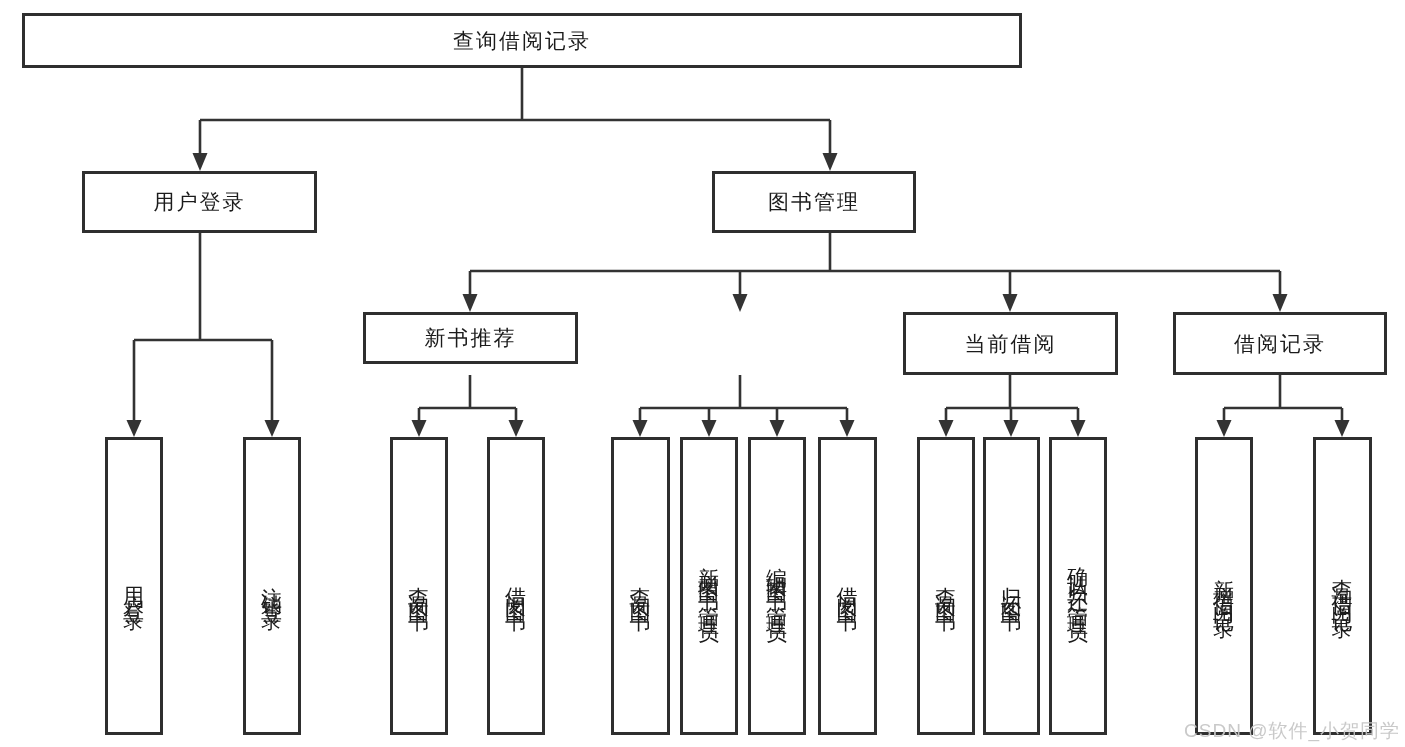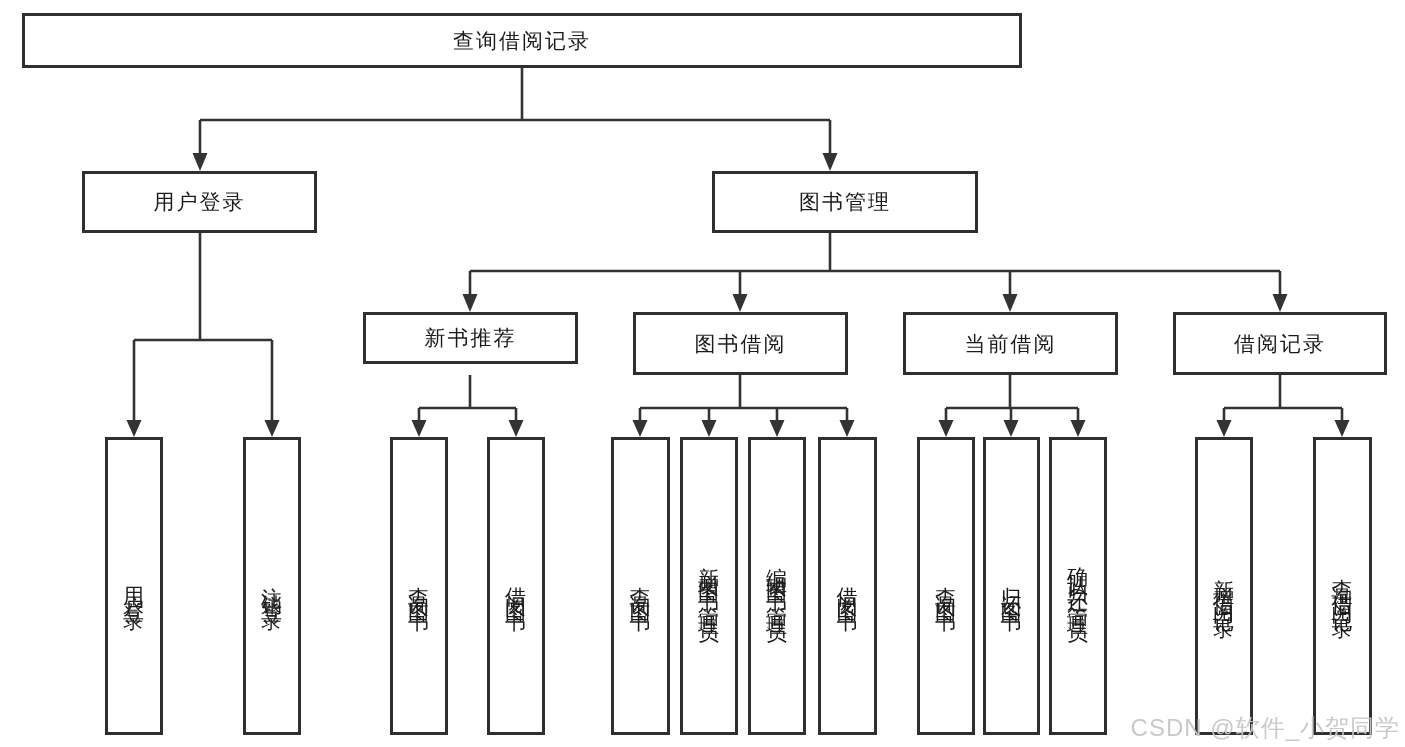--- a/index.html
+++ b/index.html
@@ -42,21 +42,21 @@
     text-orientation: mixed;
     font-size: 21px;
     letter-spacing: 8px;
     line-height: 1;
     white-space: nowrap;
   }
   .watermark {
     position: absolute;
     right: 5px;
     bottom: 3px;
-    font-size: 24px;
+    font-size: 19px;
     color: rgba(198, 198, 198, 0.95);
     letter-spacing: 1px;
     z-index: 5;
     white-space: nowrap;
   }
 </style>
 </head>
 <body>
 
 <div class="stage">
@@ -95,29 +95,26 @@
     <polygon fill="#333333" points="1334.5,420 1349.5,420 1342,437"></polygon>
   </svg>
 
   <div class="box hbox" style="left:22px; top:13px; width:1000px; height:55px;">
     <span>查询借阅记录</span>
   </div>
 
   <div class="box hbox" style="left:82px; top:171px; width:235px; height:62px;">
     <span>用户登录</span>
   </div>
-  <div class="box hbox" style="left:712px; top:171px; width:266px; height:62px;">
+  <div class="box hbox" style="left:712px; top:171px; width:204px; height:62px;">
     <span>图书管理</span>
   </div>
 
   <div class="box hbox" style="left:363px; top:312px; width:215px; height:52px;">
     <span>新书推荐</span>
-  </div>
-  <div class="box hbox" style="left:633px; top:312px; width:215px; height:63px;">
-    <span>图书借阅</span>
   </div>
   <div class="box hbox" style="left:903px; top:312px; width:215px; height:63px;justify-content:center;">
     <span>当前借阅</span>
   </div>
   <div class="box hbox" style="left:1173px; top:312px; width:214px; height:63px;">
     <span>借阅记录</span>
   </div>
 
   <div class="box vbox" style="left:105px; top:437px; width:58px; height:298px;">
     <span>用户登录</span>

